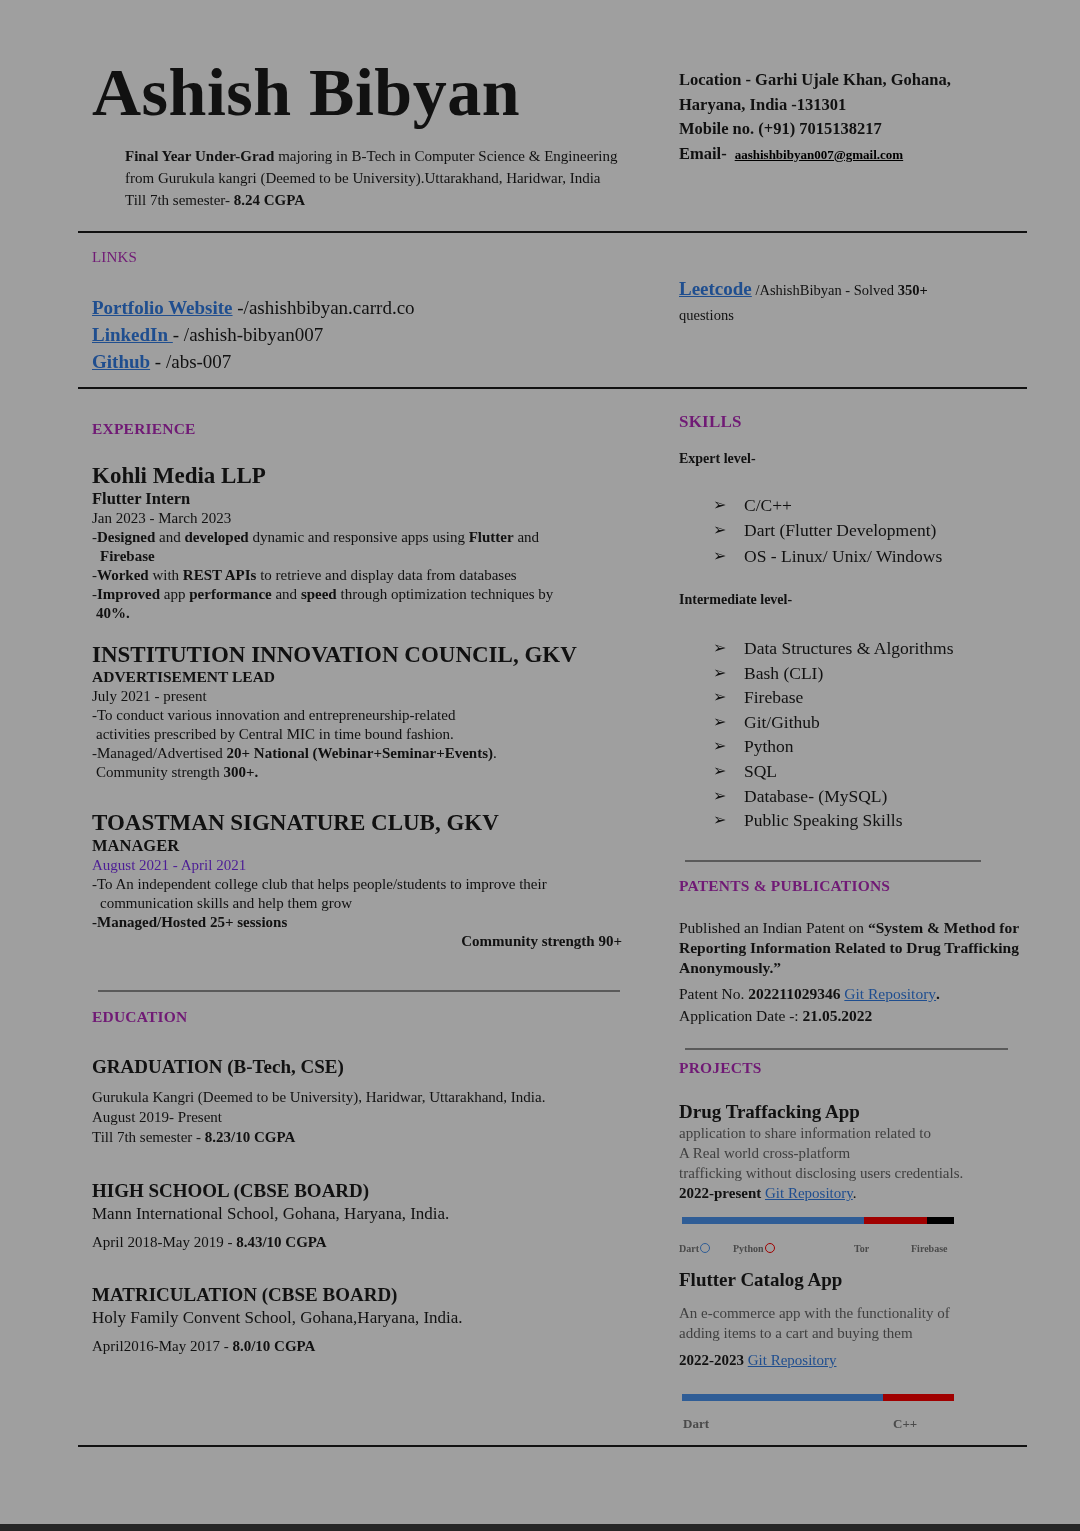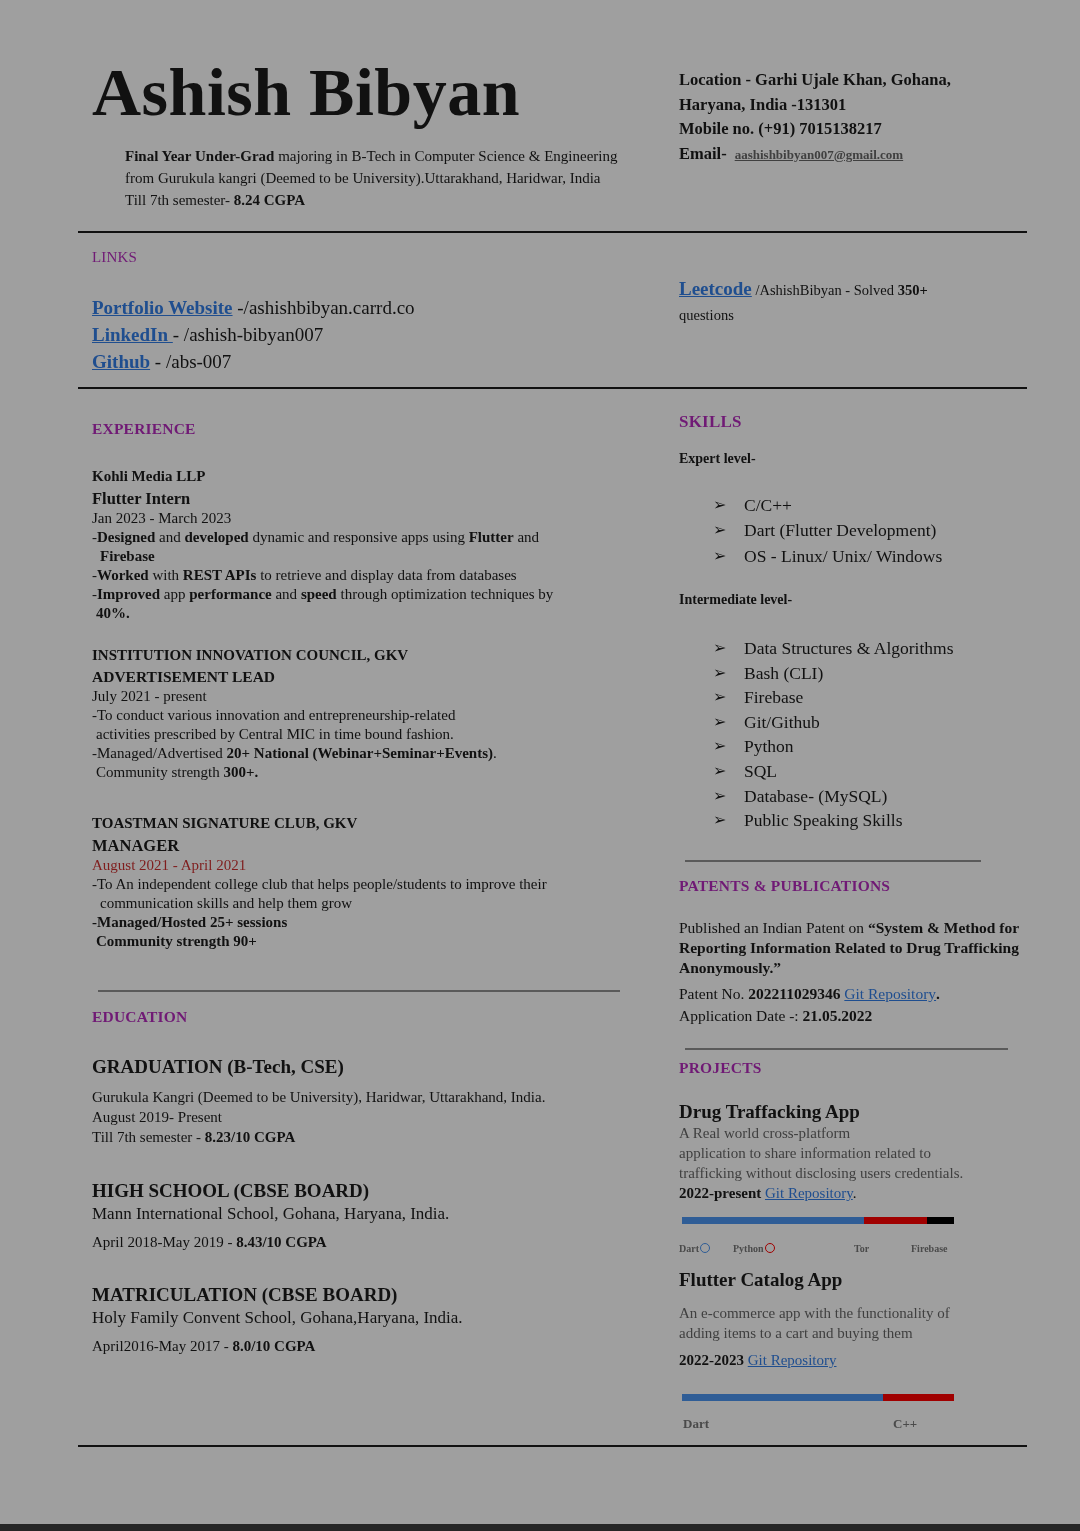--- a/index.html
+++ b/index.html
@@ -9,32 +9,32 @@
     font-family: "Liberation Serif", "DejaVu Serif", serif;
     color: #111;
     position: relative;
   }
   .abs { position: absolute; }
   .hr { position: absolute; height: 2px; background: #111; }
   .hr.thin { height: 2px; background: #5a5a5a; }
   .name { left: 92px; top: 52px; font-size: 68px; font-weight: bold; letter-spacing: 0.5px; line-height: 80px; text-align: center; }
   .summary { left: 92px; top: 145px; width: 520px; font-size: 15px; line-height: 22px; margin-left: 33px; }
   .contact { left: 679px; top: 68px; width: 340px; font-size: 16.5px; font-weight: bold; line-height: 24.5px; }
-  .contact a { font-size: 13px; color: #404040; text-decoration: underline; margin-left: 8px; }
+  .contact a { font-size: 13px; color: #000000; text-decoration: underline; margin-left: 8px; }
   .sec-title { font-size: 15.5px; font-weight: bold; color: #701a75; letter-spacing: 0.2px; }
   .sec-title.light { font-weight: normal; }
   a.lnk { color: #1f4e8f; text-decoration: underline; font-weight: bold; }
   .links-left { left: 92px; top: 294px; font-size: 19px; line-height: 27px; }
   .links-left a.lnk { font-size: 19px; }
   .leetcode { left: 679px; top: 276px; width: 300px; font-size: 14.5px; line-height: 25px; }
   .leetcode a.lnk { font-size: 19px; }
   .job { position: absolute; left: 92px; width: 530px; font-size: 15px; line-height: 19px; }
-  .job .org { font-size: 15px; font-weight: bold; line-height: 24px; }
+  .job .org { font-size: 23px; font-weight: bold; line-height: 24px; }
   .job .role { font-size: 16.5px; font-weight: bold; line-height: 21px; }
-  .job .dates.gray { color: #7f1d1d; }
+  .job .dates.gray { color: #4c1d95; }
   .job .indent { padding-left: 8px; }
   .edu { position: absolute; left: 92px; width: 540px; }
   .edu .deg { font-size: 19px; font-weight: bold; line-height: 24px; }
   .edu .line { font-size: 15px; line-height: 20px; }
   .edu .line.lg { font-size: 17px; line-height: 22px; }
   .skills-hdr { font-size: 14px; font-weight: bold; }
   .skill-list { list-style: none; margin: 0; padding: 0; }
   .skill-list li { font-size: 17.5px; line-height: 24.6px; position: relative; padding-left: 65px; }
   .skill-list li .arrow { position: absolute; left: 34px; top: 0; font-family: "DejaVu Sans", sans-serif; font-size: 16px; }
   .patent { left: 679px; top: 918px; width: 345px; font-size: 15.5px; line-height: 20px; }
@@ -99,21 +99,21 @@
   <div style="padding-left:4px;"><span>Community strength </span><b>300+.</b></div>
 </div>
 
 <div class="job" style="top:811px;">
   <div class="org">TOASTMAN SIGNATURE CLUB, GKV</div>
   <div class="role">MANAGER</div>
   <div class="dates gray">August 2021 - April 2021</div>
   <div>-To An independent college club that helps people/students to improve their</div>
   <div class="indent">communication skills and help them grow</div>
   <div style="font-weight:bold;">-Managed/Hosted 25+ sessions</div>
-  <div style="font-weight:bold; padding-left:4px;">Community strength 90+</div>
+  <div style="font-weight:bold; padding-left:4px;text-align:right;">Community strength 90+</div>
 </div>
 
 <div class="hr thin" style="left:98px; top:990px; width:522px;"></div>
 
 <div class="abs sec-title" style="left:92px; top:1008px;">EDUCATION</div>
 
 <div class="edu" style="top:1055px;">
   <div class="deg">GRADUATION (B-Tech, CSE)</div>
   <div class="line" style="margin-top:8px;">Gurukula Kangri (Deemed to be University), Haridwar, Uttarakhand, India.</div>
   <div class="line">August 2019- Present</div>
@@ -160,22 +160,22 @@
   <div style="margin-top:2px;"><span>Application Date -: </span><b>21.05.2022</b></div>
 </div>
 
 <div class="hr thin" style="left:685px; top:1048px; width:323px;"></div>
 
 <div class="abs sec-title" style="left:679px; top:1059px;">PROJECTS</div>
 
 <div class="abs" style="left:679px; top:1101px; width:345px;">
   <div class="proj-title">Drug Traffacking App</div>
   <div class="proj-desc">
+    <div>application to share information related to</div>
     <div>A Real world cross-platform</div>
-    <div>application to share information related to</div>
     <div>trafficking without  disclosing users credentials.</div>
   </div>
   <div style="font-size:15px; line-height:20px;"><b>2022-present </b><a class="lnk" style="font-weight:normal;">Git Repository</a><span>.</span></div>
 </div>
 <div class="bar" style="left:682px; top:1217px; width:272px;">
   <span style="width:67%; background:#2f5d96;"></span>
   <span style="width:23%; background:#a00000;"></span>
   <span style="width:10%; background:#000;"></span>
 </div>
 <div class="legend" style="left:679px; top:1243px;"><span>Dart</span><span class="dot" style="border-color:#2f5d96;"></span></div>

